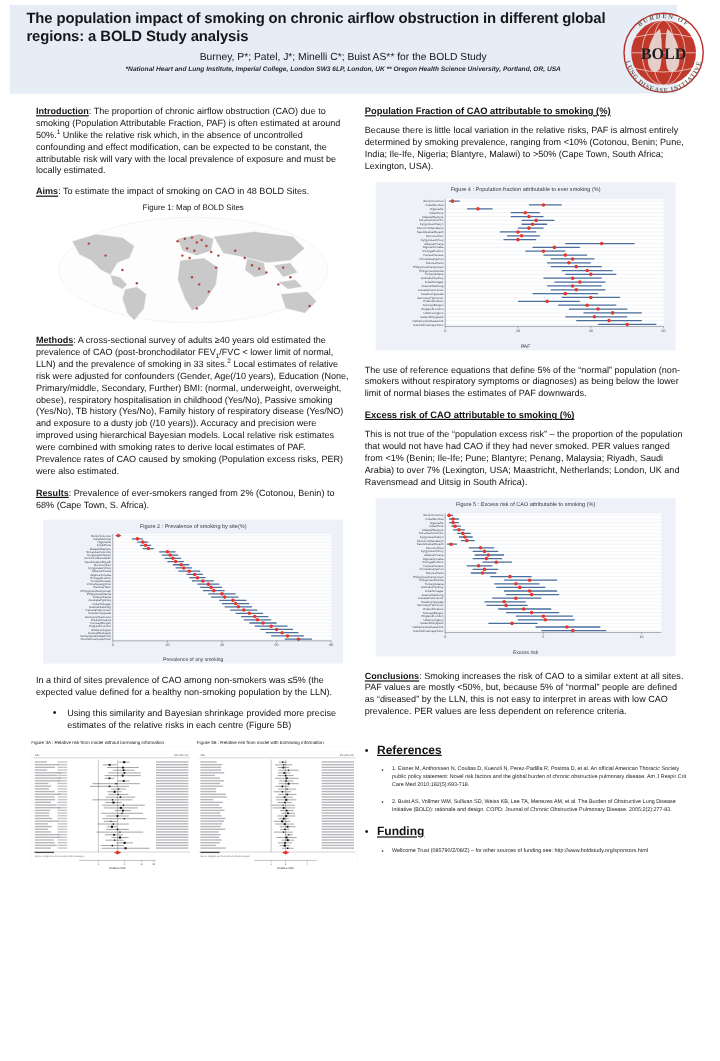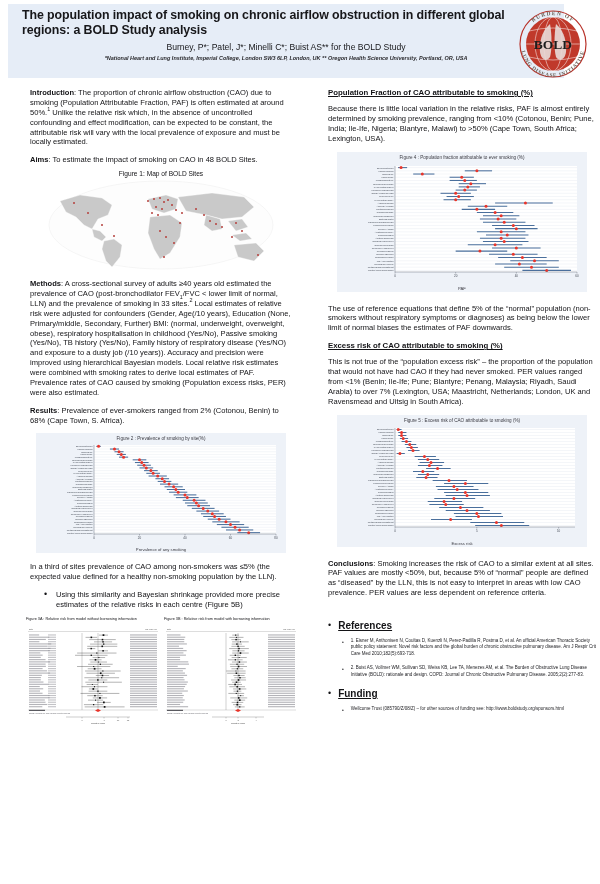--- a/index.html
+++ b/index.html
@@ -52,33 +52,33 @@
     position: absolute; right: 4px; top: 0px;
     width: 86px; height: 84px;
   }
 
   
   .col-left {
     position: absolute; left: 30px; top: 88px;
     width: 262px;
   }
   .col-right {
-    position: absolute; left: 328px; top: 88px;
+    position: absolute; left: 304px; top: 88px;
     width: 268px;
   }
 
   p.body {
     font-size: 7.55px;
     line-height: 1.31;
     color: #131316;
     margin: 0 0 8px 0;
     text-align: left;
   }
   p.body.tight { margin-bottom: 5px; }
-  .lead { font-weight: bold; }
+  .lead { font-weight: bold; text-decoration: underline; }
   .sec-head {
     font-size: 7.8px;
     font-weight: bold;
     text-decoration: underline;
     color: #131316;
     margin: 0 0 7px 0;
   }
   sup { font-size: 5.4px; vertical-align: super; line-height: 0; }
   sub { font-size: 5.4px; vertical-align: sub; line-height: 0; }
 

